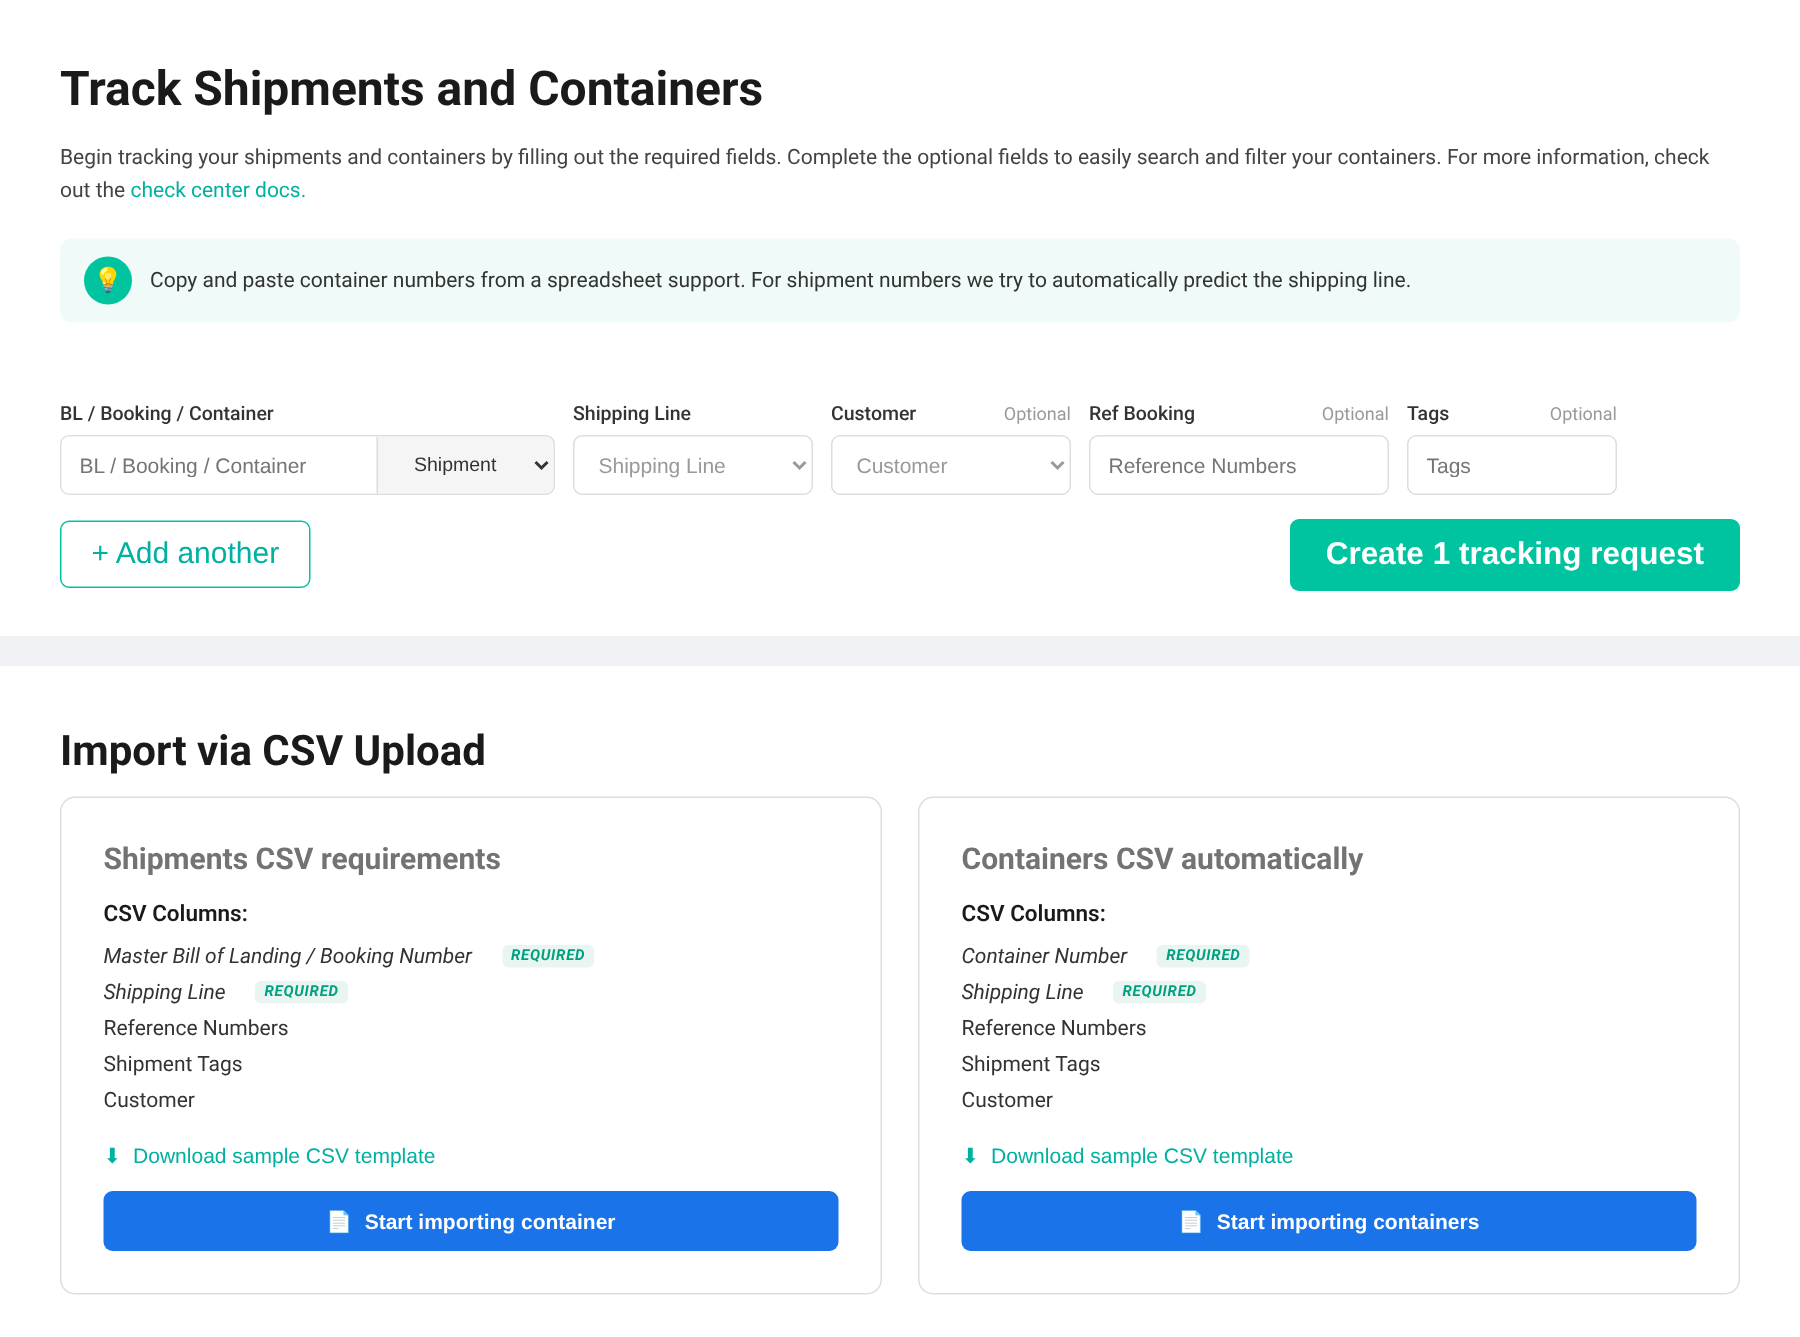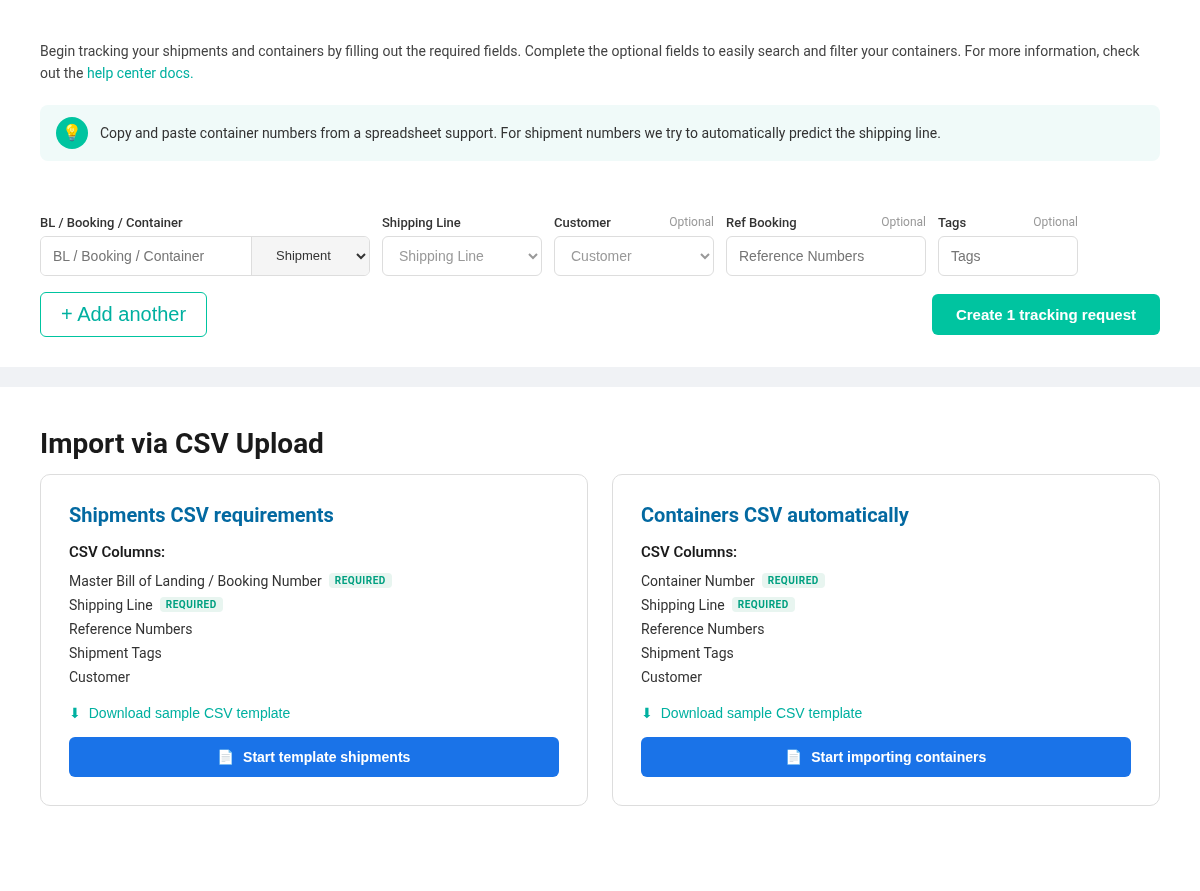--- a/index.html
+++ b/index.html
@@ -191,21 +191,21 @@
       align-items: center;
       gap: 6px;
     }
 
     .btn-create {
       background: #00c4a0;
       color: #fff;
       border: none;
       padding: 12px 24px;
       border-radius: 6px;
-      font-size: 15px;
+      font-size: 21px;
       font-weight: 600;
       cursor: pointer;
     }
 
     
     .divider-section {
       background: #f0f2f5;
       height: 20px;
     }
 
@@ -237,38 +237,39 @@
     .csv-card {
       flex: 1;
       border: 1px solid #ddd;
       border-radius: 10px;
       padding: 28px;
     }
 
     .csv-card-title {
       font-size: 20px;
       font-weight: 700;
-      color: #0369a1;
+      color: #737373;
       margin-bottom: 16px;
     }
 
     .csv-columns-label {
       font-size: 15px;
       font-weight: 600;
       color: #1a1a1a;
       margin-bottom: 12px;
     }
 
     .csv-column-row {
       display: flex;
       align-items: center;
-      gap: 7px;
+      gap: 20px;
       margin-bottom: 8px;
       font-size: 14px;
       color: #333;
+      font-style: italic;
     }
 
     .badge-required {
       background: #e8f5f0;
       color: #00a080;
       font-size: 10px;
       font-weight: 700;
       padding: 2px 6px;
       border-radius: 4px;
       text-transform: uppercase;
@@ -314,23 +315,24 @@
 
     
     .columns-list {
       margin-bottom: 20px;
     }
   </style>
 </head>
 <body>
 
 <div class="top-section">
+  <h1 class="page-title">Track Shipments and Containers</h1>
   <p class="page-description">
     <span>Begin tracking your shipments and containers by filling out the required fields. Complete the optional fields to easily search and filter your containers. For more information, check out the</span>
-    <a href="#">help center docs.</a>
+    <a href="#">check center docs.</a>
   </p>
   <div class="info-banner">
     <div class="info-icon">💡</div>
     <span class="info-text">Copy and paste container numbers from a spreadsheet support. For shipment numbers we try to automatically predict the shipping line.</span>
   </div>
 </div>
 
 <div class="form-section">
   <div class="field-group">
 
@@ -411,21 +413,21 @@
         <div class="csv-column-text">Customer</div>
       </div>
 
       <button class="btn-download">
         <span>⬇</span>
         <span>Download sample CSV template</span>
       </button>
 
       <button class="btn-import">
         <span>📄</span>
-        <span>Start template shipments</span>
+        <span>Start importing container</span>
       </button>
     </div>
 
     <div class="csv-card">
       <div class="csv-card-title">Containers CSV automatically</div>
       <div class="csv-columns-label">CSV Columns:</div>
 
       <div class="columns-list">
         <div class="csv-column-row">
           <span>Container Number</span>

